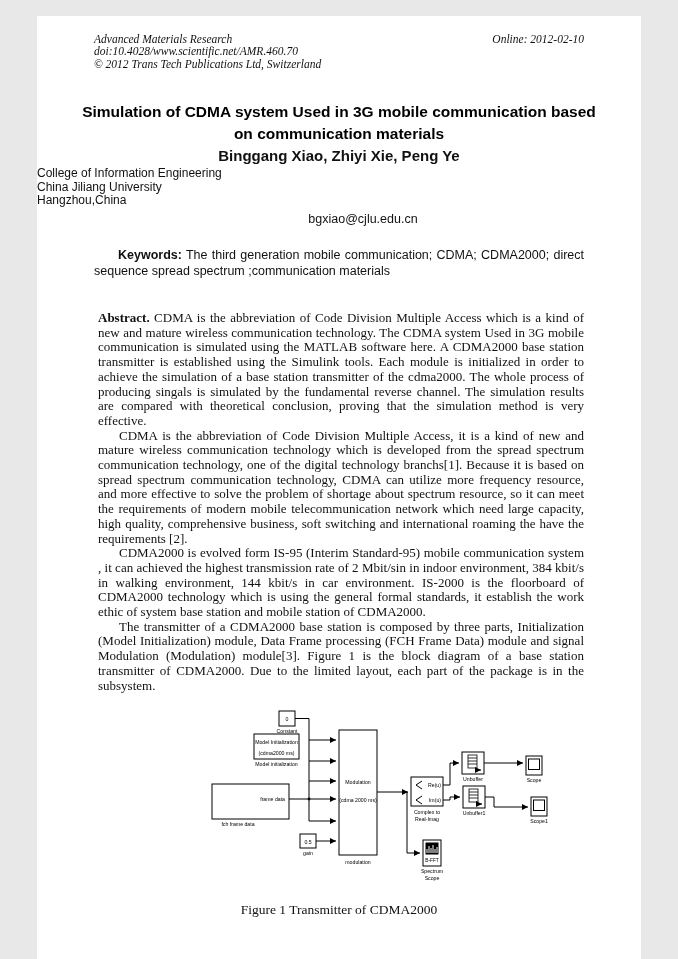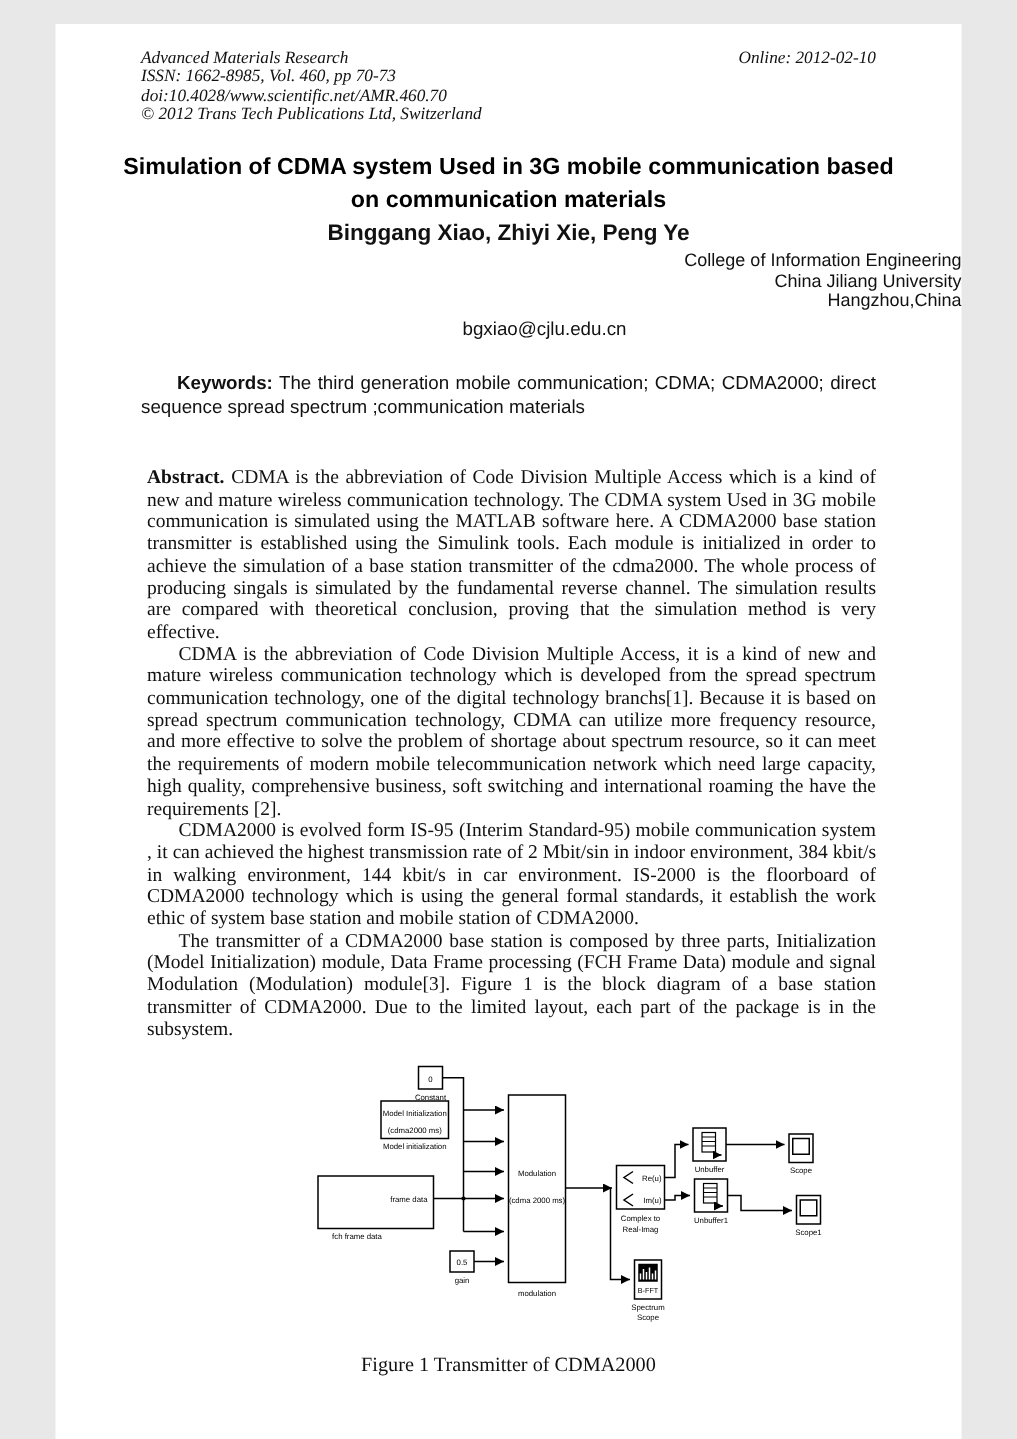--- a/index.html
+++ b/index.html
@@ -13,21 +13,21 @@
     font-family:"Liberation Serif", serif;font-style:italic;
     font-size:11.5px;line-height:12.4px;}
   .hdr-left{float:left;}
   .hdr-right{float:right;text-align:right;font-style:italic;}
   
   .title{position:absolute;top:85px;left:40px;right:40px;text-align:center;
     font-family:"Liberation Sans", sans-serif;font-weight:bold;
     font-size:15.5px;line-height:21.5px;color:#000;}
   .authors{position:absolute;top:131px;left:0;right:0;text-align:center;
     font-family:"Liberation Sans", sans-serif;font-size:15px;font-weight:bold;}
-  .affil{position:absolute;top:151px;left:0;right:0;text-align:right;
+  .affil{position:absolute;top:151px;left:0;right:0;text-align:left;
     font-family:"Liberation Sans", sans-serif;font-size:12px;line-height:13.5px;}
   .email{position:absolute;top:196px;left:0;right:0;text-align:center;
     font-family:"Liberation Sans", sans-serif;font-size:12.5px;padding-left:48px;}
   
   .keywords{position:absolute;top:231px;left:57px;right:57px;
     font-family:"Liberation Sans", sans-serif;font-size:12.5px;
     line-height:16.2px;text-align:justify;}
   .keywords b{font-weight:bold;padding-left:24px;}
   
   .bodytext{position:absolute;top:295px;left:61px;right:57px;
@@ -48,21 +48,20 @@
     font-family:"Liberation Serif", serif;font-size:13.5px;}
 </style>
 </head>
 <body>
 
 <div id="page">
 
   <div class="hdr">
     <div class="hdr-left">
       <div>Advanced Materials Research</div>
-      <div>ISSN: 1662-8985, Vol. 460, pp 70-73</div>
       <div>doi:10.4028/www.scientific.net/AMR.460.70</div>
       <div>© 2012 Trans Tech Publications Ltd, Switzerland</div>
     </div>
     <div class="hdr-right">Online: 2012-02-10</div>
   </div>
 
   <div class="title">
     <div>Simulation of CDMA system Used in 3G mobile communication  based</div>
     <div>on communication materials</div>
   </div>

